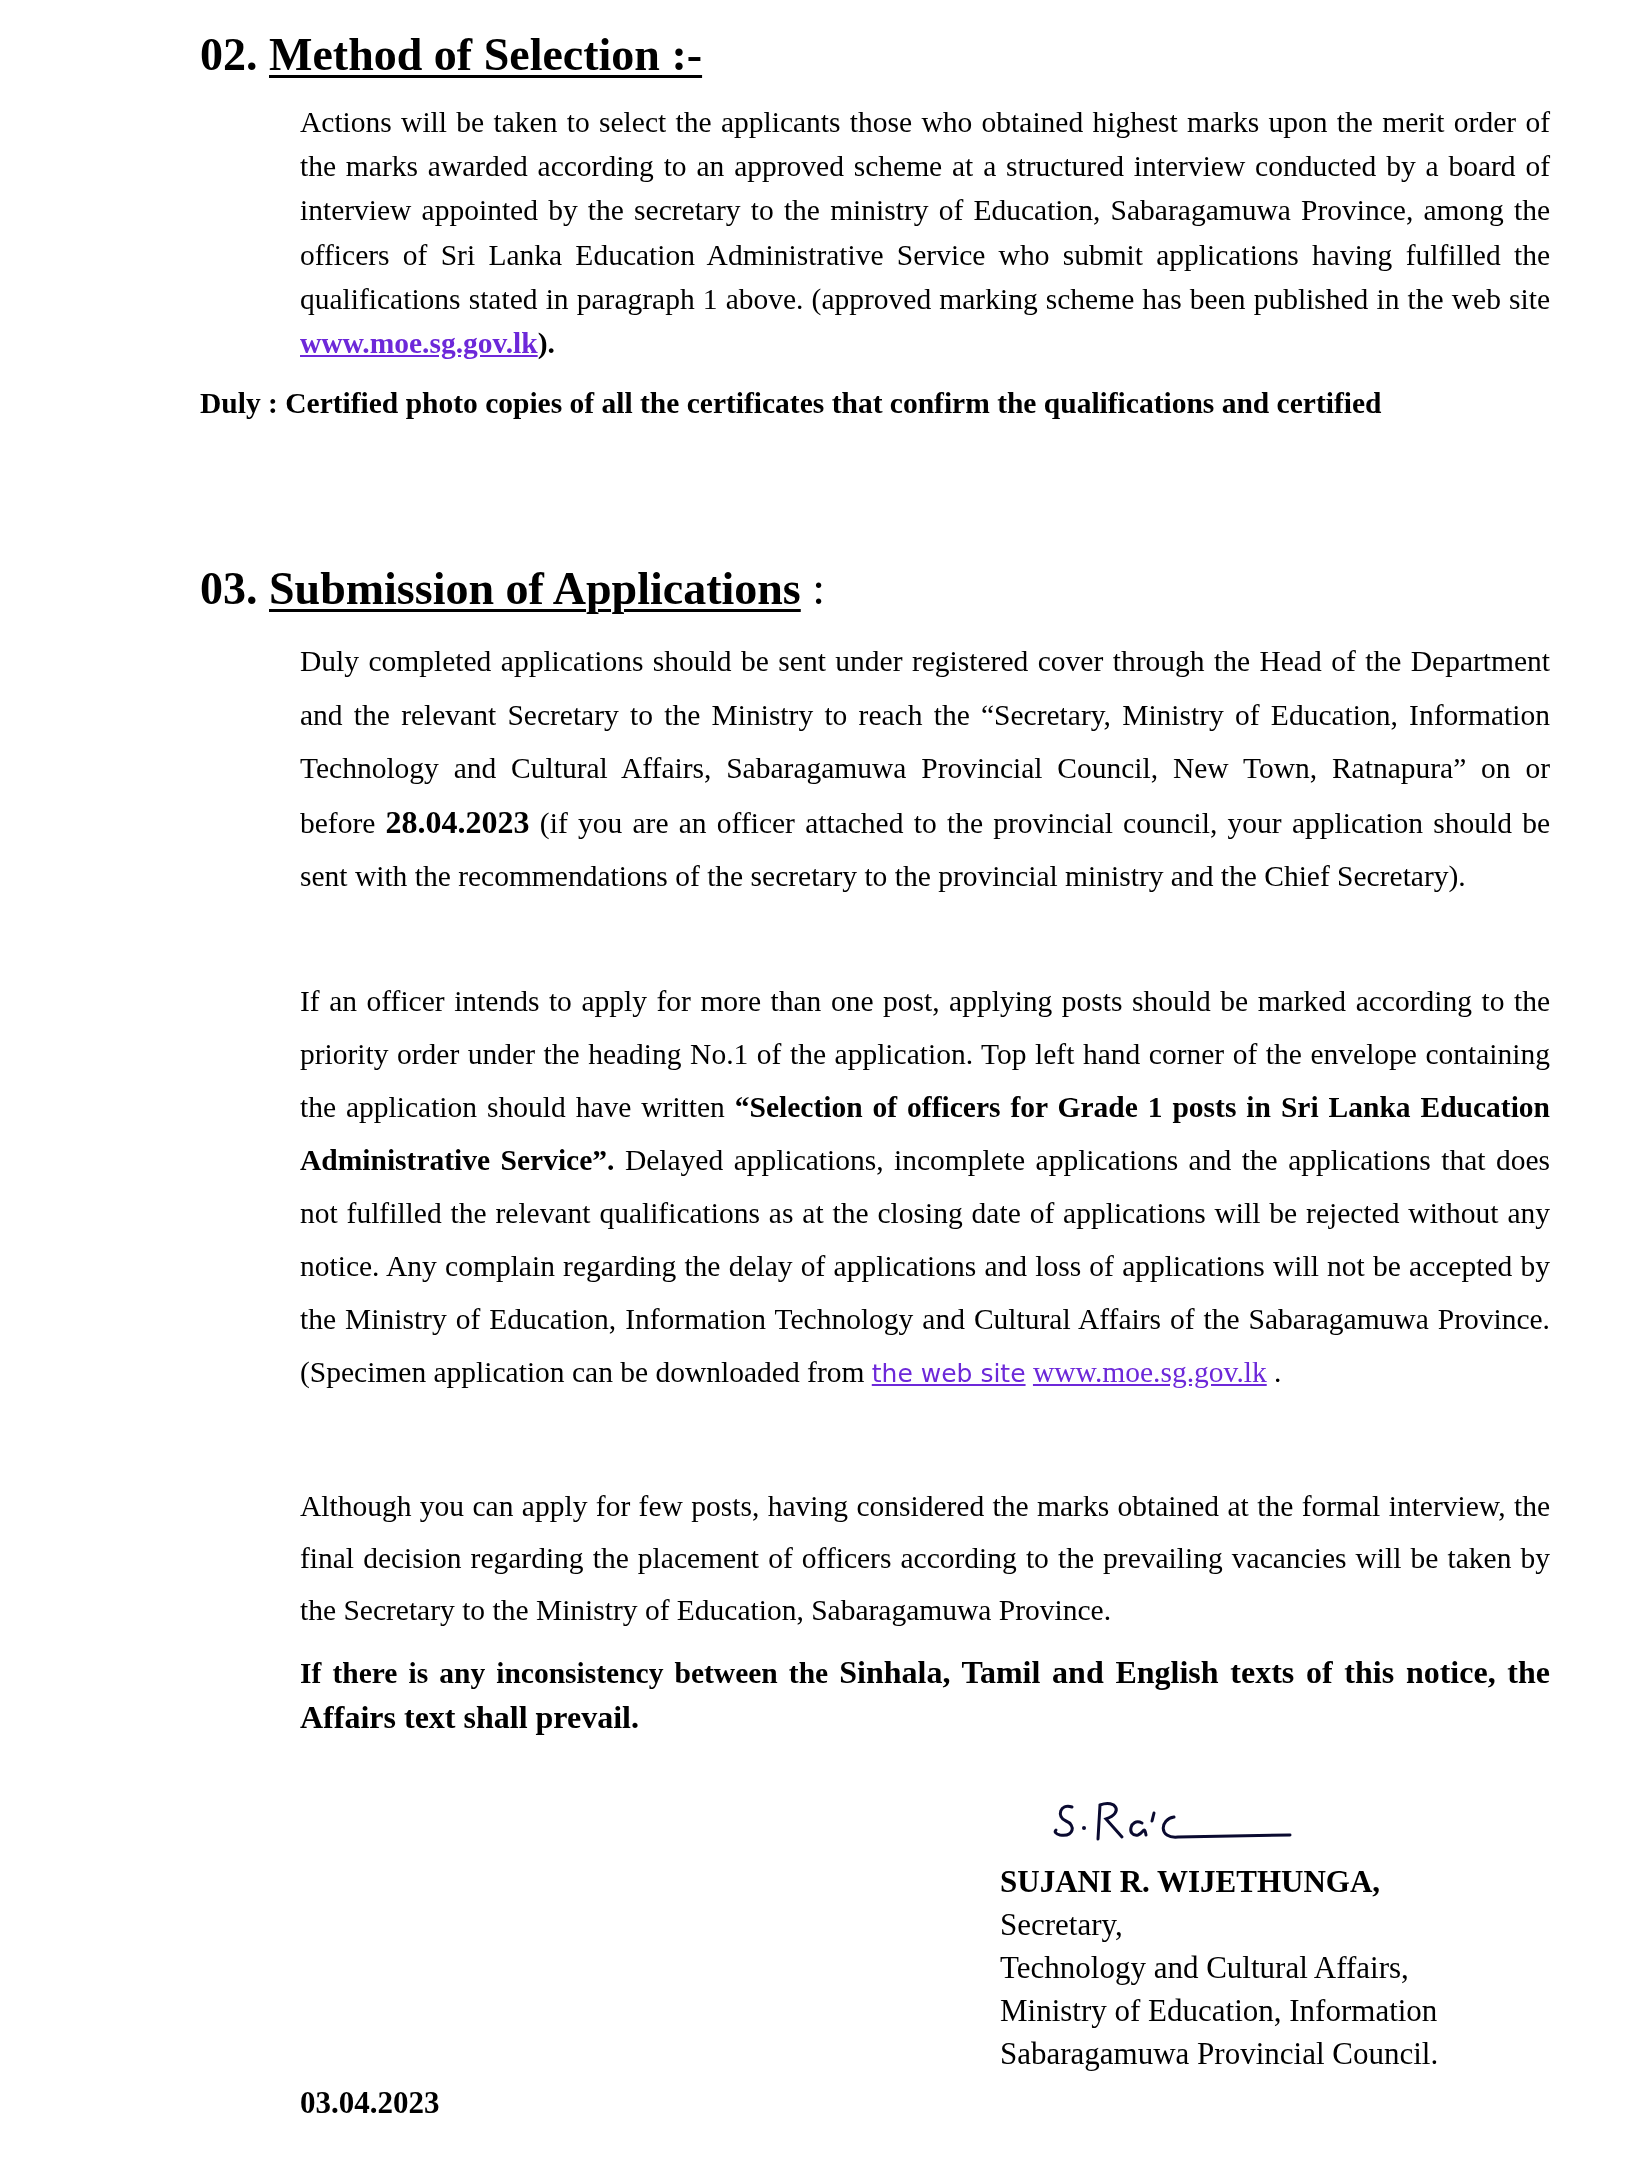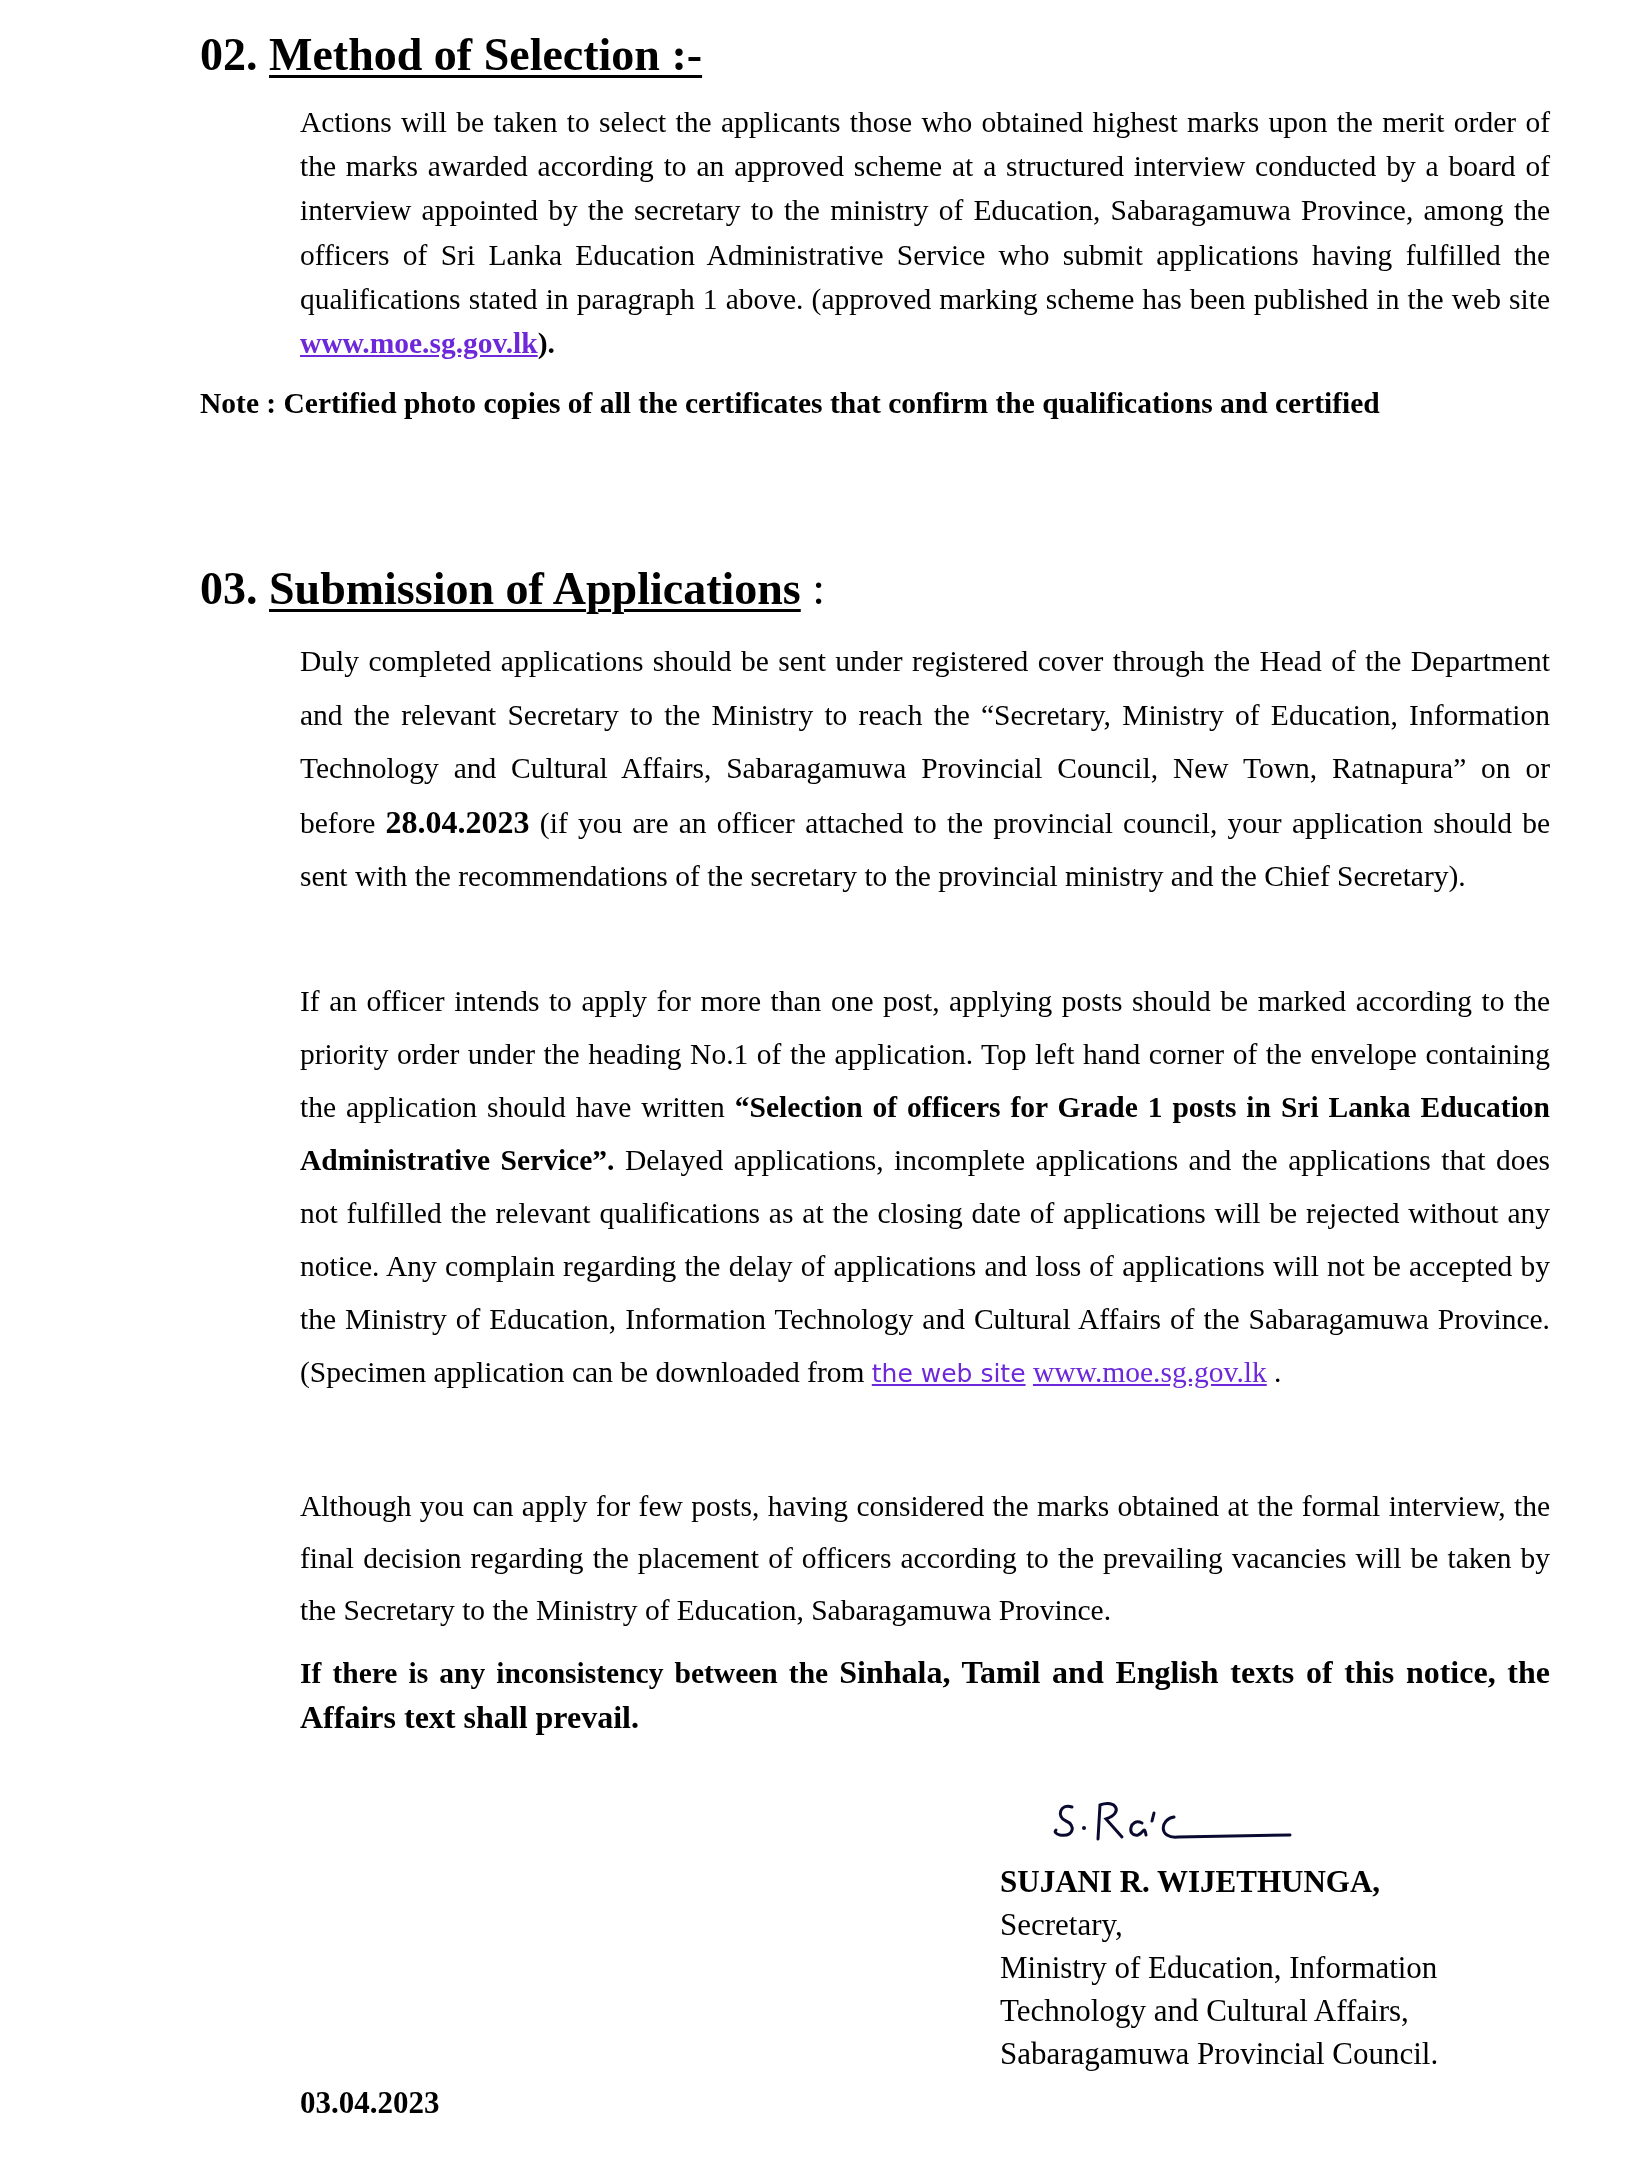--- a/index.html
+++ b/index.html
@@ -47,21 +47,21 @@
 <div class="heading" style="top:28px;">
   <span>02.</span>
   <span class="u">Method of Selection :-</span>
 </div>
 
 <div class="para p1">
   <span>Actions will be taken to select the applicants those who obtained highest marks upon  the merit order of the marks awarded according to an approved scheme at a structured interview conducted by a board of interview appointed by the secretary to the ministry of Education, Sabaragamuwa Province, among the officers of Sri Lanka Education Administrative Service who submit applications having fulfilled the qualifications stated in paragraph 1 above. (approved marking scheme has been published in the web site </span><a class="link bold">www.moe.sg.gov.lk</a><b>).</b>
 </div>
 
 <div class="note">
-  <span>Note :</span>
+  <span>Duly :</span>
   <span>Certified photo copies of  all the certificates that confirm the qualifications and certified</span>
 </div>
 
 <div class="heading" style="top:562px;">
   <span>03.</span>
   <span class="u">Submission of Applications</span><span style="font-weight:normal;"> :</span>
 </div>
 
 <div class="para p2">
   <span>Duly completed applications should be sent under registered cover through the Head of the Department and the relevant Secretary to the Ministry to reach the “Secretary, Ministry of Education, Information Technology and Cultural Affairs, Sabaragamuwa Provincial Council, New Town, Ratnapura”  on or before </span><b class="big">28.04.2023</b><span> (if you are an officer attached to the provincial council, your application should be sent with the recommendations of the secretary to the provincial ministry and the Chief Secretary).</span>
@@ -85,18 +85,18 @@
     <path d="M48 44 L50 10 C66 4, 74 18, 56 24 L72 42" fill="none" stroke="#0a0a30" stroke-width="3" stroke-linecap="round"></path>
     <path d="M92 28 C80 22, 76 42, 88 40 C94 38, 94 30, 96 40" fill="none" stroke="#0a0a30" stroke-width="3" stroke-linecap="round"></path>
     <path d="M104 18 L102 26" fill="none" stroke="#0a0a30" stroke-width="3" stroke-linecap="round"></path>
     <path d="M124 22 C110 24, 108 44, 128 42 L240 40" fill="none" stroke="#0a0a30" stroke-width="3" stroke-linecap="round"></path>
   </svg>
 </div>
 
 <div class="signatory">
   <div class="name">SUJANI R. WIJETHUNGA,</div>
   <div>Secretary,</div>
+  <div>Technology and Cultural Affairs,</div>
   <div>Ministry of Education, Information</div>
-  <div>Technology and Cultural Affairs,</div>
   <div>Sabaragamuwa Provincial Council.</div>
 </div>
 
 <div class="date">03.04.2023</div>
 
 </body></html>

